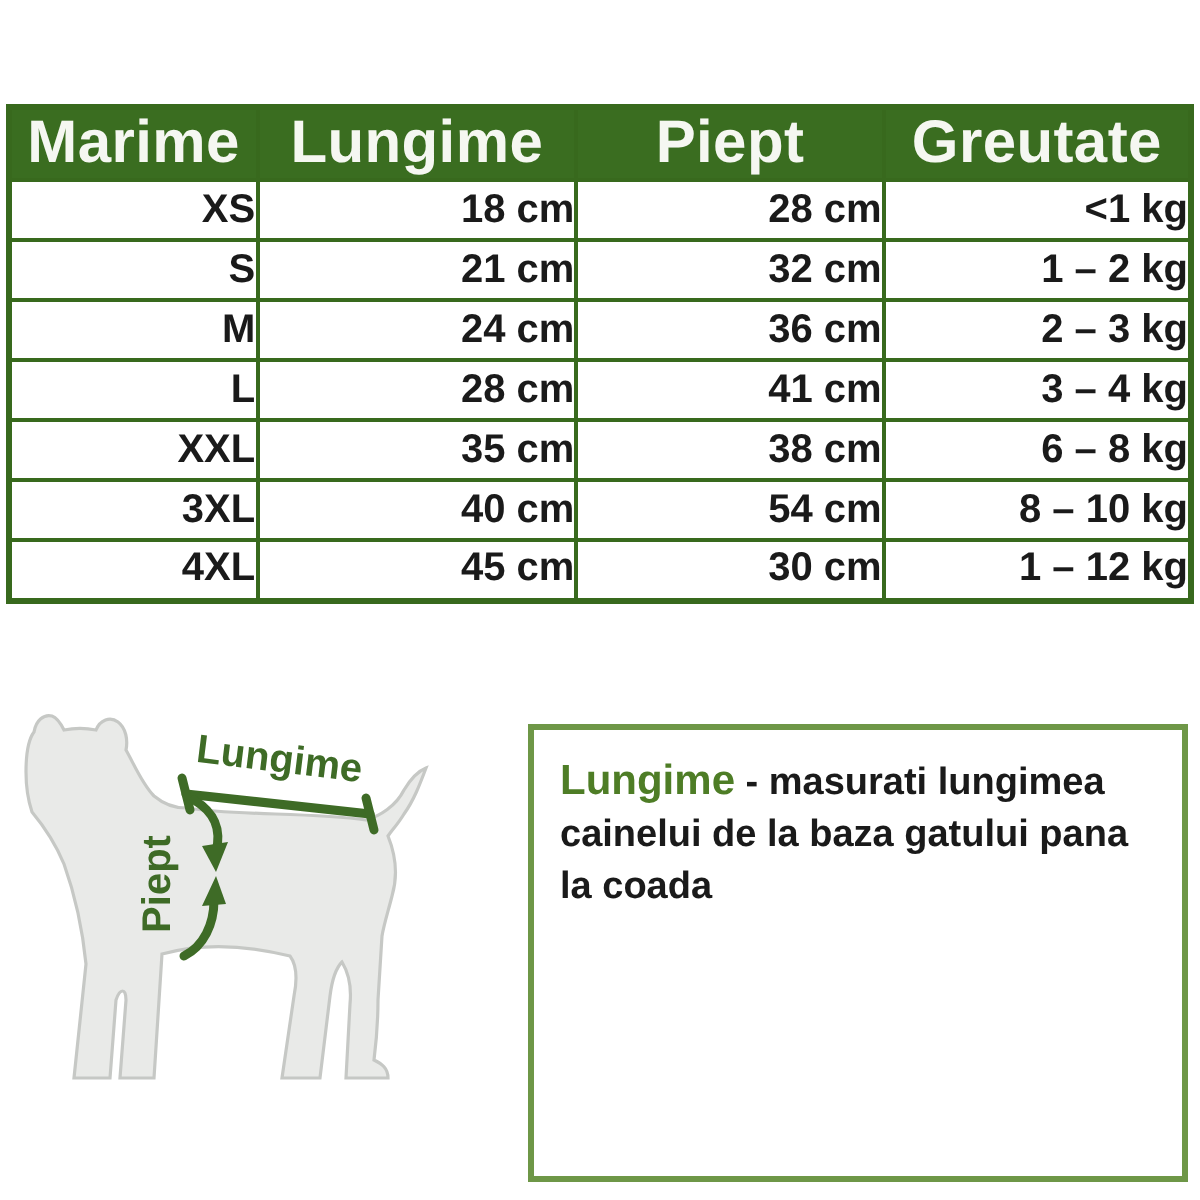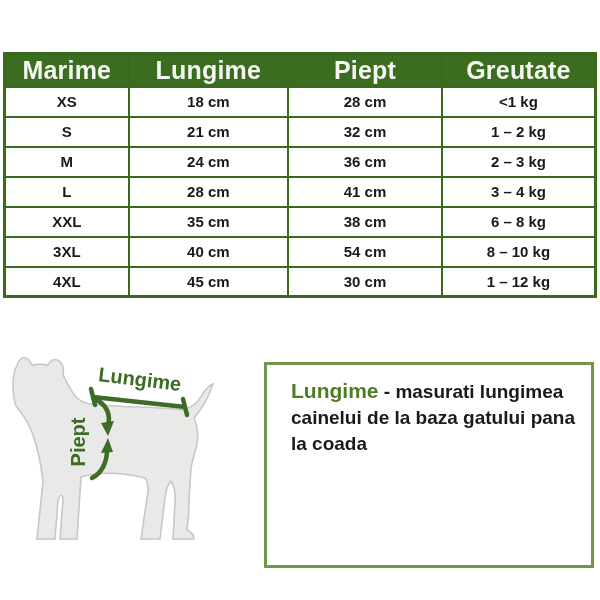--- a/index.html
+++ b/index.html
@@ -30,35 +30,35 @@
   }
   table.size-table{
     width:100%;
     border-collapse:collapse;
     border:3px solid var(--table-border);
     background:#fff;
   }
   table.size-table th{
     background:var(--header-bg);
     color:var(--header-text);
-    font-size:25px;
+    font-size:30px;
     font-weight:700;
     height:33px;
     border:2px solid var(--table-border);
     text-align:center;
     letter-spacing:.2px;
     margin-top:35px;
   }
   table.size-table td{
     color:var(--cell-text);
-    font-size:15px;
+    font-size:20px;
     font-weight:700;
     height:30px;
     border:2px solid var(--table-border);
-    text-align:center;
+    text-align:right;
     background:#fff;
   }
   
   .dog-svg{
     position:absolute;
     left:5px; top:350px;
     width:250px; height:218px;
   }
   .dog-body{ fill:var(--dog-fill); stroke:var(--dog-outline); stroke-width:1.6; }
   .measure-line{ stroke:var(--diagram-green); stroke-width:4.5; fill:none; stroke-linecap:round; }
@@ -67,24 +67,24 @@
   .diagram-label{
     fill:var(--diagram-green);
     font-family:"Liberation Sans", sans-serif;
     font-size:20px;
     font-weight:700;
   }
   
   .info-box{
     position:absolute;
     left:264px; top:362px;
-    width:330px; height:206px;
+    width:330px; height:229px;
     border:3px solid var(--box-border);
     background:#fff;
-    padding:12px 12px 10px 24px;
+    padding:12px 12px 10px 13px;
   }
   .info-item{
     font-size:19px;
     line-height:1.34;
     color:var(--cell-text);
     margin-bottom:12px;
   }
   .info-term{
     color:var(--term-green);
     font-size:21px;

